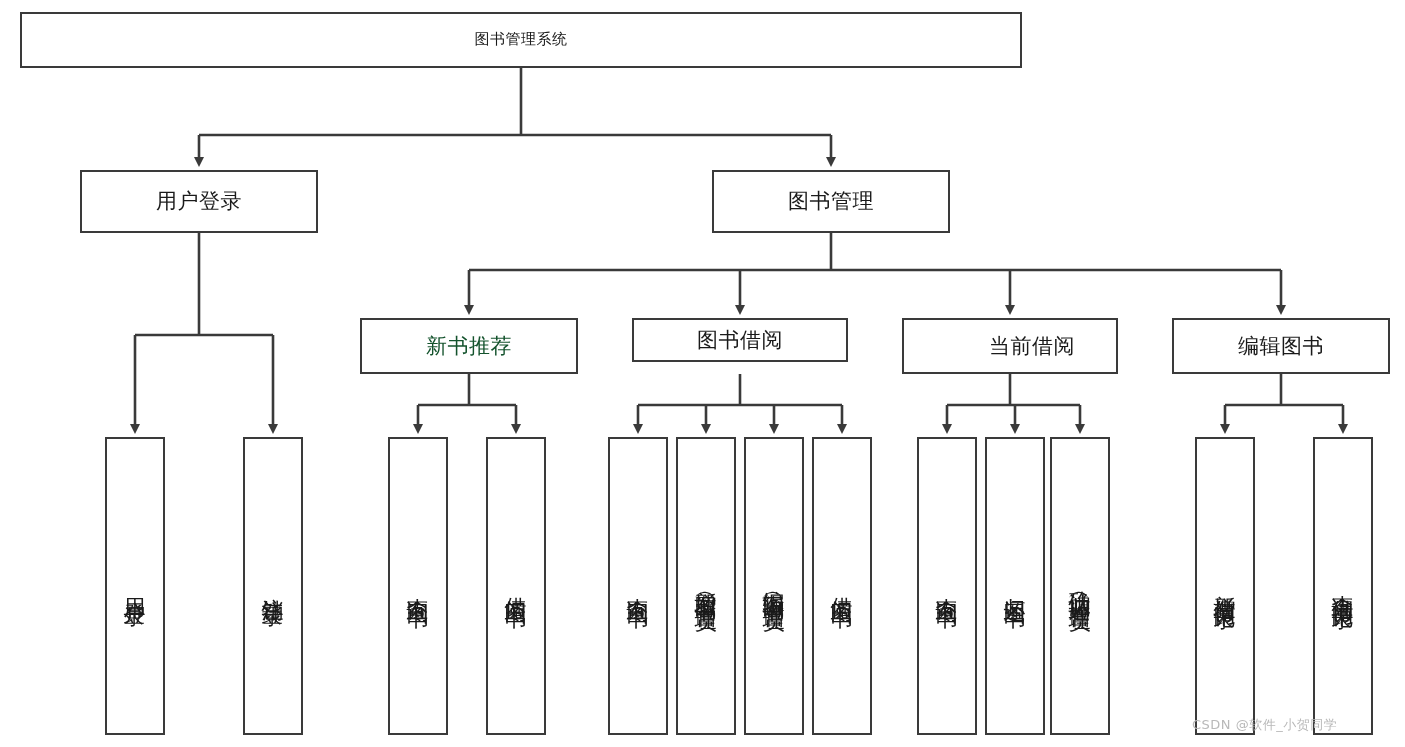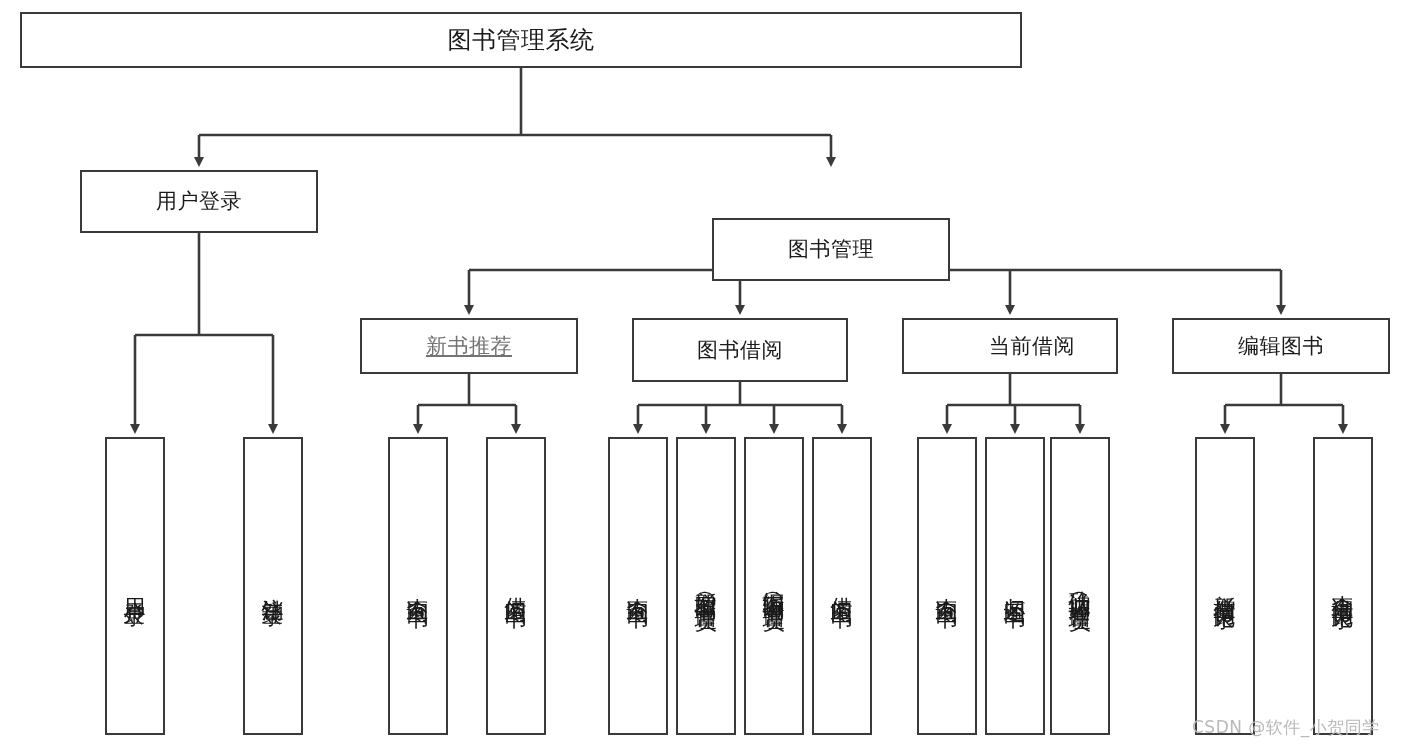--- a/index.html
+++ b/index.html
@@ -52,26 +52,26 @@
   .node.vertical .label {
     writing-mode: vertical-rl;
     text-orientation: upright;
     font-size: 22px;
     line-height: 1.05;
     letter-spacing: 3px;
     white-space: nowrap;
     max-height: 100%;
   }
   .node.root .label {
-    font-size: 24px;
+    font-size: 15px;
   }
   .watermark {
     position: absolute;
     color: #b9b9b9;
-    font-size: 17px;
+    font-size: 13px;
     white-space: nowrap;
     letter-spacing: 0.5px;
     user-select: none;
   }
 </style>
 </head>
 <body>
 
 <div id="canvas" style="background: rgb(255, 255, 255);">
 
@@ -118,27 +118,27 @@
       </g>
   </svg>
 
   <div id="nodes-layer">
       <div class="node horizontal root" style="left: 20px; top: 12px; width: 1002px; height: 56px; border-color: rgb(58, 58, 58); background: rgb(255, 255, 255);">
         <span class="label" style="color: rgb(26, 26, 26);">图书管理系统</span>
       </div>
       <div class="node horizontal" style="left: 80px; top: 170px; width: 238px; height: 63px; border-color: rgb(58, 58, 58); background: rgb(255, 255, 255);">
         <span class="label" style="color: rgb(26, 26, 26);">用户登录</span>
       </div>
-      <div class="node horizontal" style="left: 712px; top: 170px; width: 238px; height: 63px; border-color: rgb(58, 58, 58); background: rgb(255, 255, 255); margin-top: 48px;">
+      <div class="node horizontal" style="left: 712px; top: 170px; width: 238px; height: 63px; border-color: rgb(58, 58, 58); background: rgb(255, 255, 255);">
         <span class="label" style="color: rgb(26, 26, 26);">图书管理</span>
       </div>
       <div class="node horizontal" style="left: 360px; top: 318px; width: 218px; height: 56px; border-color: rgb(58, 58, 58); background: rgb(255, 255, 255);">
-        <span class="label" style="color: #737373; text-decoration: underline;">新书推荐</span>
+        <span class="label" style="color: #14532d;">新书推荐</span>
       </div>
-      <div class="node horizontal" style="left: 632px; top: 318px; width: 216px; height: 64px; border-color: rgb(58, 58, 58); background: rgb(255, 255, 255);">
+      <div class="node horizontal" style="left: 632px; top: 318px; width: 216px; height: 44px; border-color: rgb(58, 58, 58); background: rgb(255, 255, 255);">
         <span class="label" style="color: rgb(26, 26, 26);">图书借阅</span>
       </div>
       <div class="node horizontal" style="left: 902px; top: 318px; width: 216px; height: 56px; border-color: rgb(58, 58, 58); background: rgb(255, 255, 255); padding-left: 44px;">
         <span class="label" style="color: rgb(26, 26, 26);">当前借阅</span>
       </div>
       <div class="node horizontal" style="left: 1172px; top: 318px; width: 218px; height: 56px; border-color: rgb(58, 58, 58); background: rgb(255, 255, 255);">
         <span class="label" style="color: rgb(26, 26, 26);">编辑图书</span>
       </div>
       <div class="node vertical" style="left: 105px; top: 437px; width: 60px; height: 298px; border-color: rgb(58, 58, 58); background: rgb(255, 255, 255);">
         <span class="label" style="color: rgb(26, 26, 26);">用户登录</span>

